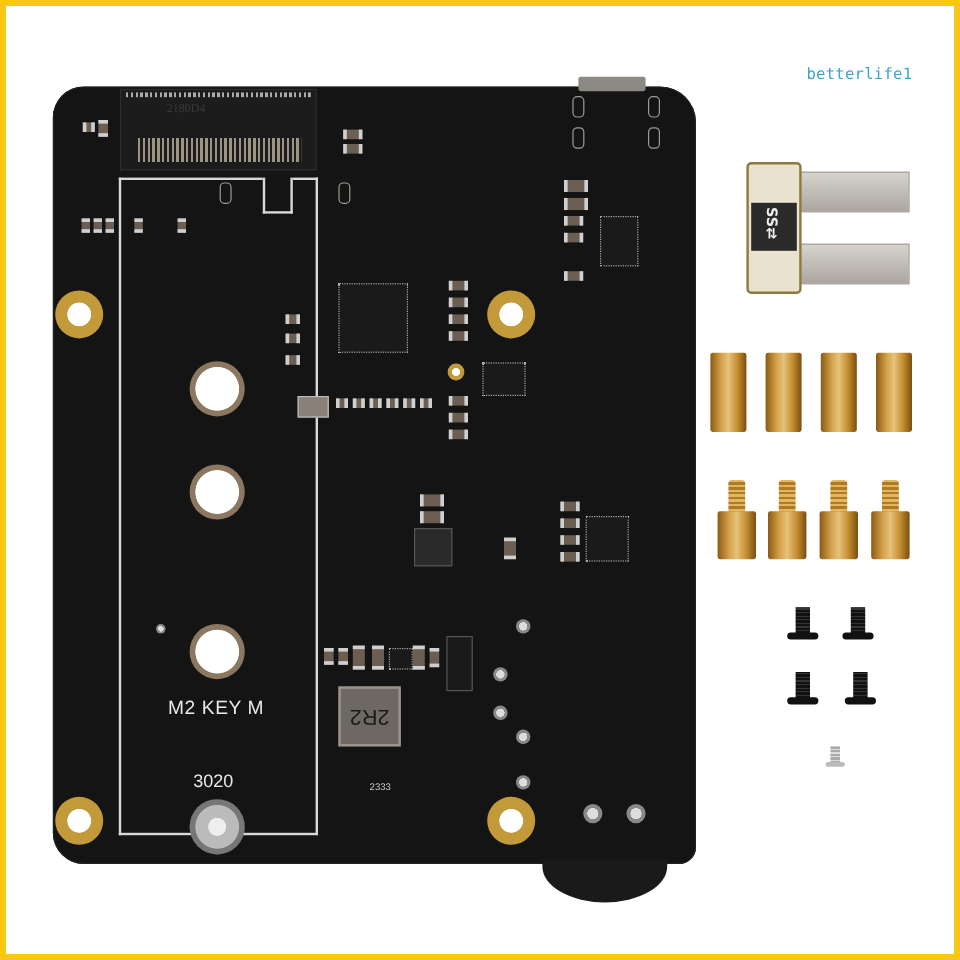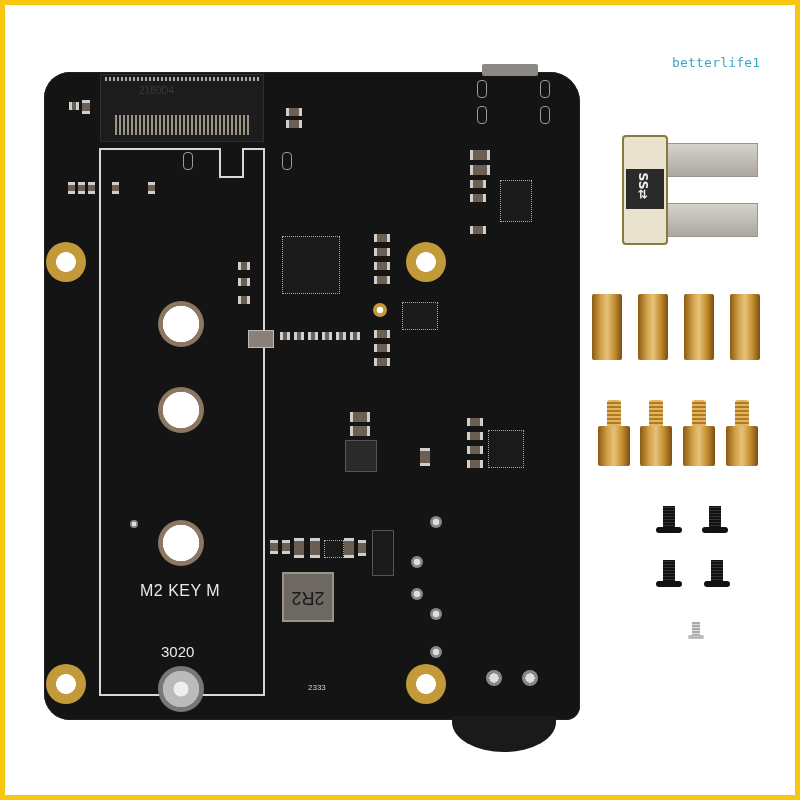--- a/index.html
+++ b/index.html
@@ -5,21 +5,21 @@
   html,body{margin:0;padding:0;}
   body{width:800px;height:800px;position:relative;overflow:hidden;background:#fff;font-family:"DejaVu Sans",sans-serif;}
   .frame{position:absolute;left:0;top:0;width:800px;height:800px;box-sizing:border-box;border:5px solid #f8c712;}
   .watermark{position:absolute;left:672px;top:55px;font-family:"DejaVu Sans Mono",monospace;font-size:13px;color:#3aa6c4;letter-spacing:0.2px;}
   .board{position:absolute;left:44px;top:72px;width:536px;height:648px;background:#141414;border-radius:26px 30px 14px 26px;box-shadow:inset 0 0 0 1px #222;}
   .slot-outline{position:absolute;left:99px;top:148px;width:166px;height:548px;border:2px solid #d8d8d8;border-top:none;box-sizing:border-box;}
   .slot-top{position:absolute;top:148px;height:2px;background:#d8d8d8;}
   .connector{position:absolute;left:100px;top:74px;width:162px;height:66px;background:#1c1c1c;border:1px solid #2e2e2e;}
   .connector .pins{position:absolute;left:14px;right:12px;bottom:6px;height:20px;background:repeating-linear-gradient(90deg,#9c9484 0 2px,#1c1c1c 2px 4px);}
   .connector .pins-top{position:absolute;left:4px;right:4px;top:2px;height:4px;background:repeating-linear-gradient(90deg,#aaa 0 2px,#1c1c1c 2px 4px);}
-  .connector .label{position:absolute;left:38px;top:10px;font-size:10px;color:#3a3a3a;font-family:Liberation Sans, sans-serif;}
+  .connector .label{position:absolute;left:38px;top:10px;font-size:10px;color:#3a3a3a;font-family:Liberation Serif, serif;}
   .pad-large{position:absolute;border-radius:50%;background:radial-gradient(circle,#fff 0 34%,#c39a3a 36% 100%);}
   .pad-mid{position:absolute;border-radius:50%;background:radial-gradient(circle,#fff 0 55%,#8c7760 57% 100%);}
   .standoff-screw{position:absolute;border-radius:50%;background:radial-gradient(circle,#eee 0 22%,#bbb 24% 55%,#777 57% 70%,#ddd 72% 100%);}
   .via{position:absolute;border-radius:50%;background:radial-gradient(circle,#ddd 0 40%,#888 42% 100%);}
   .smd{position:absolute;background:#6b5e52;border-left:3px solid #cfcfcf;border-right:3px solid #cfcfcf;box-sizing:border-box;}
   .smd.v{border:none;border-top:3px solid #cfcfcf;border-bottom:3px solid #cfcfcf;}
   .chip{position:absolute;background:#1a1a1a;border:1px dotted #aaa;}
   .silk{position:absolute;color:#e8e8e8;font-family:"Liberation Sans",sans-serif;}
   .inductor{position:absolute;background:#6e6863;border:2px solid #9a948f;box-sizing:border-box;}
   .inductor span{position:absolute;left:0;right:0;top:50%;transform:translateY(-50%) rotate(180deg);text-align:center;font-size:18px;color:#1a1a1a;font-family:"Liberation Sans",sans-serif;}
@@ -140,21 +140,21 @@
 <div class="smd v" style="left:344px;top:538px;width:10px;height:20px;"></div>
 <div class="smd v" style="left:358px;top:540px;width:8px;height:16px;"></div>
 <div class="chip" style="left:372px;top:530px;width:20px;height:44px;border-style:solid;border-color:#555;"></div>
 
 <div class="inductor" style="left:282px;top:572px;width:52px;height:50px;">
   <span>2R2</span>
 </div>
 
 <div class="silk" style="left:140px;top:582px;font-size:16px;letter-spacing:0.5px;">M2 KEY M</div>
 <div class="silk" style="left:161px;top:643px;font-size:15px;">3020</div>
-<div class="silk" style="left:308px;top:683px;font-size:8px;color:#cfcfcf;">2333</div>
+<div class="silk" style="left:308px;top:651px;font-size:8px;color:#cfcfcf;">2333</div>
 
 <div class="foot"></div>
 
 <div class="usb-bridge">
   <div class="usb-plug" style="top:10px;"></div>
   <div class="usb-plug" style="top:70px;"></div>
   <div class="usb-pcb">
     <div class="mid">
       <span>SS⇄</span>
     </div>

